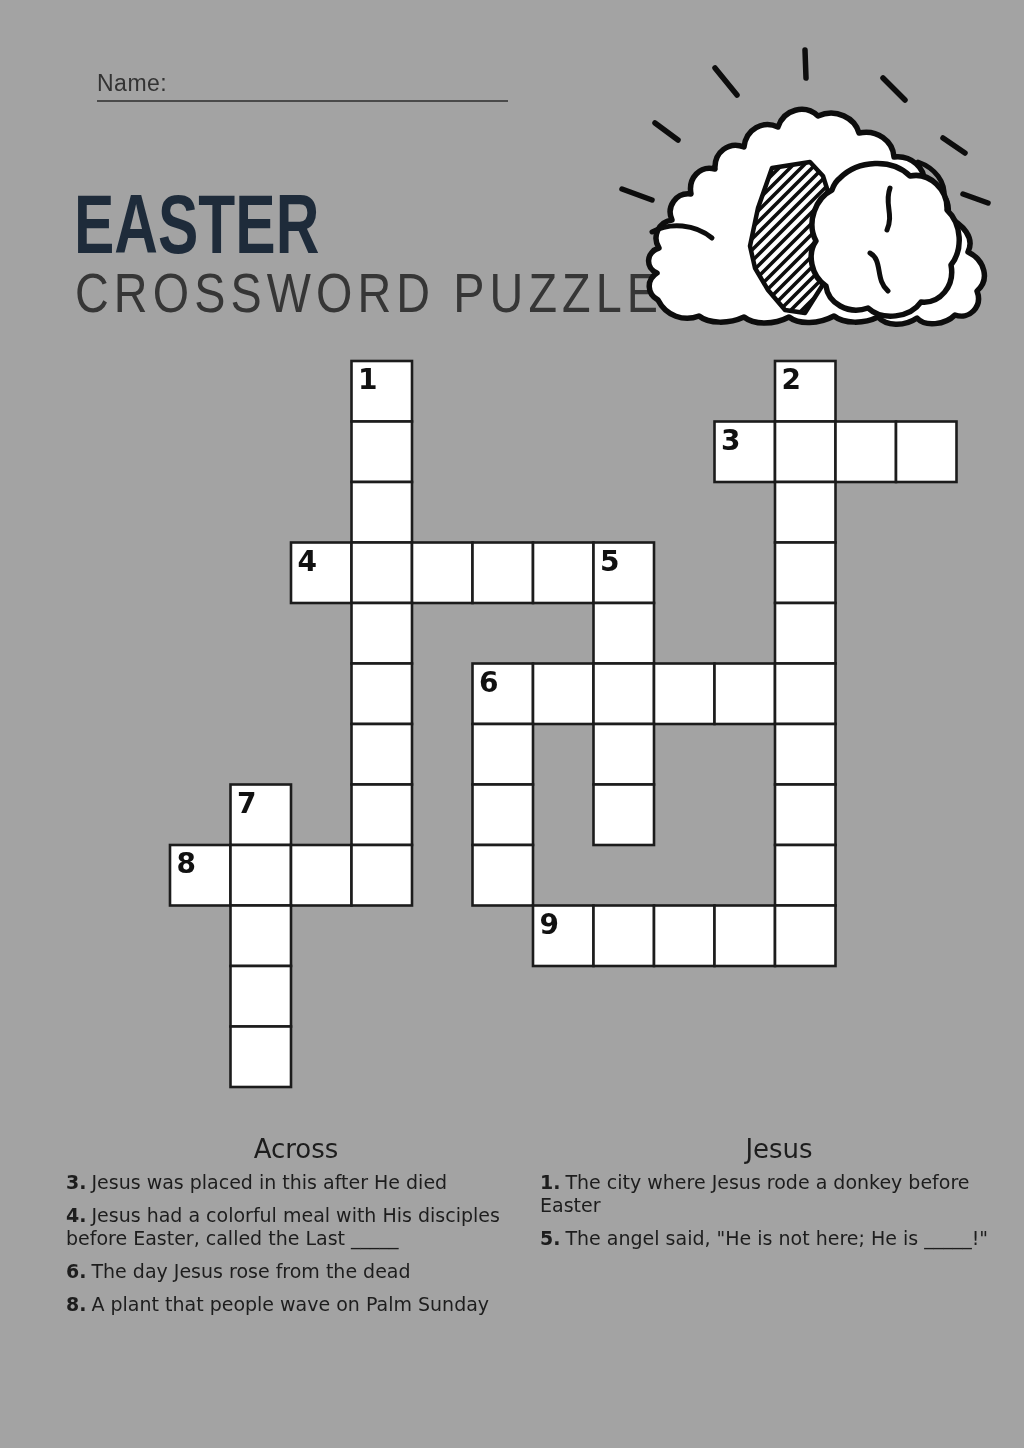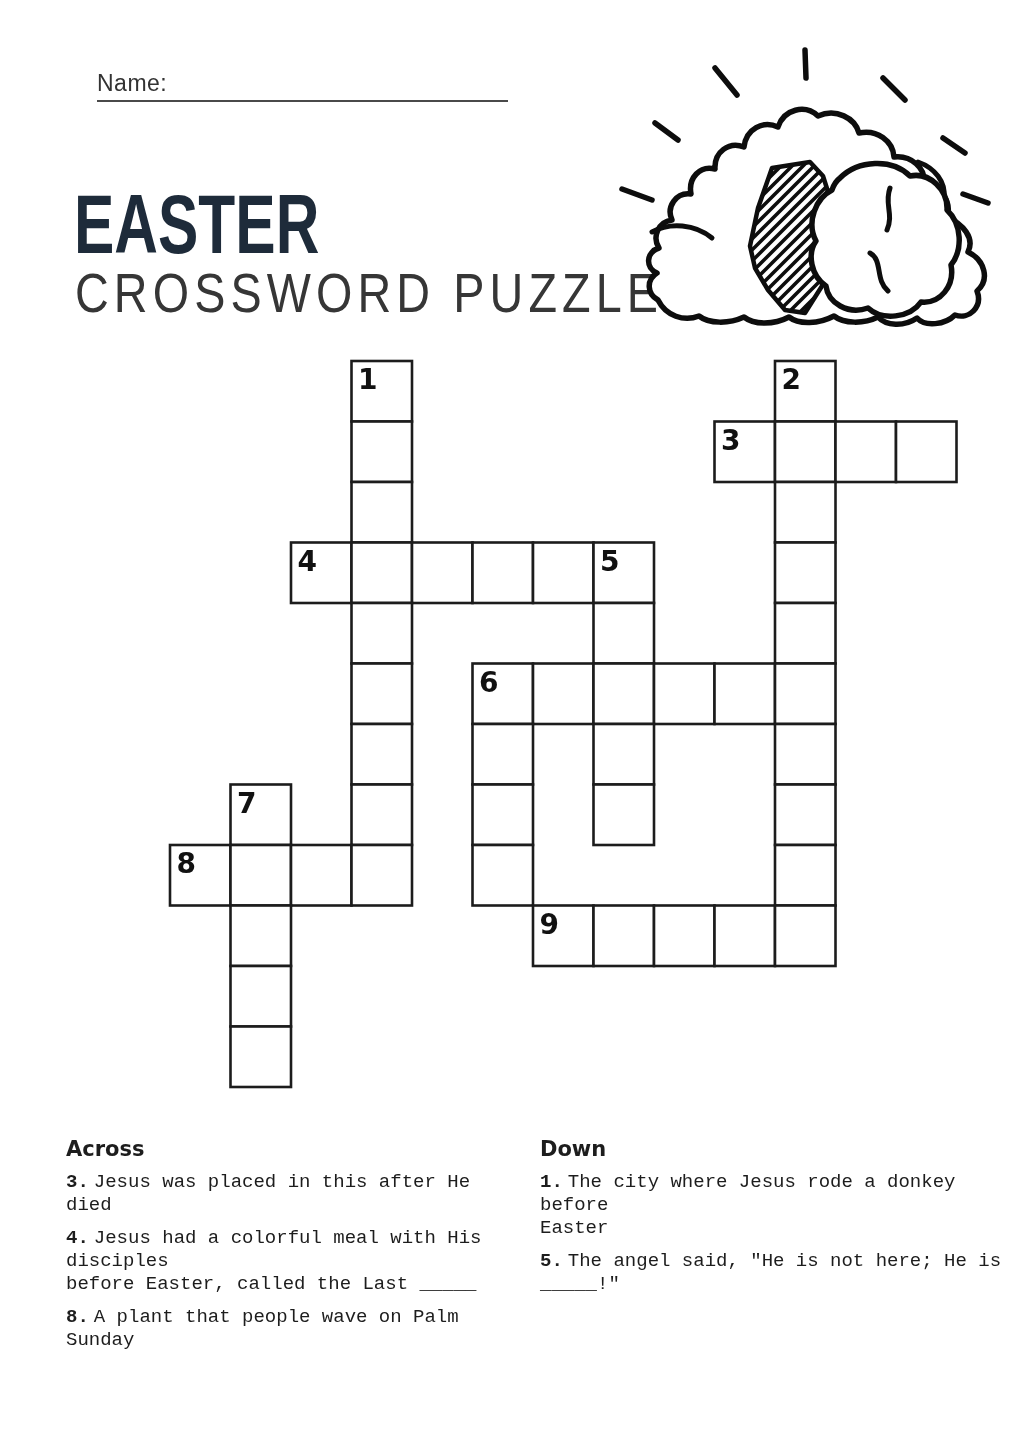--- a/index.html
+++ b/index.html
@@ -5,21 +5,21 @@
   :root{
     --ink:#1d1d1d;
     --title-color:#1e2b3a;
     --subtitle-color:#363636;
     --grid-line:#1c1c1c;
   }
   html,body{margin:0;padding:0;background:#e8e8e8;}
   #page{
     position:relative;
     width:1024px;height:1448px;
-    background:#ffffff;
+    background:#a3a3a3;
     overflow:hidden;
     font-family:"Liberation Sans",sans-serif;
     margin:0 auto;
   }
   
   #name-label{
     position:absolute;left:97px;top:70px;
     font-size:23px;color:#333;letter-spacing:.5px;
   }
   #name-line{
@@ -56,24 +56,24 @@
   
   .clue-col{
     position:absolute;top:1138px;
     font-family:"DejaVu Sans",sans-serif;
     color:var(--ink);
     font-size:19px;line-height:23px;
   }
   #across-col{left:66px;width:460px;}
   #down-col{left:540px;width:478px;}
   .clue-heading{
-    margin:0 0 10px 0;text-align:left;
-    font-size:21px;font-weight:bold;line-height:23px;
-  }
-  .clue{margin:8px 0 10px 0;font-family:Liberation Mono, monospace;}
+    margin:0 0 10px 0;text-align:center;
+    font-size:26px;font-weight:normal;line-height:23px;
+  }
+  .clue{margin:8px 0 10px 0;}
   .clue-num{font-weight:bold;margin-right:5px;}
   .clue-text{white-space:pre-line;}
 </style>
 </head>
 <body>
 
 <div id="page">
 
   <div id="name-label">Name:</div>
   <div id="name-line"></div>
@@ -203,23 +203,24 @@
       <rect x="607" y="546.5" width="60.5" height="60.5" class="cell"></rect>
       <rect x="62.5" y="607" width="60.5" height="60.5" class="cell"></rect>
       <rect x="62.5" y="667.5" width="60.5" height="60.5" class="cell"></rect>
     </svg>
 
   <div id="across-col" class="clue-col">
     <h3 class="clue-heading">Across</h3>
     <p class="clue"><b class="clue-num">3.</b><span class="clue-text">Jesus was placed in this after He died</span></p>
     <p class="clue"><b class="clue-num">4.</b><span class="clue-text">Jesus had a colorful meal with His disciples
 before Easter, called the Last _____</span></p>
+    <p class="clue"><b class="clue-num">6.</b><span class="clue-text">The day Jesus rose from the dead</span></p>
     <p class="clue"><b class="clue-num">8.</b><span class="clue-text">A plant that people wave on Palm Sunday</span></p>
   </div>
 
   <div id="down-col" class="clue-col">
-    <h3 class="clue-heading">Down</h3>
+    <h3 class="clue-heading">Jesus</h3>
     <p class="clue"><b class="clue-num">1.</b><span class="clue-text">The city where Jesus rode a donkey before
 Easter</span></p>
     <p class="clue"><b class="clue-num">5.</b><span class="clue-text">The angel said, "He is not here; He is _____!"</span></p>
   </div>
 
 </div>
 
 </body></html>

